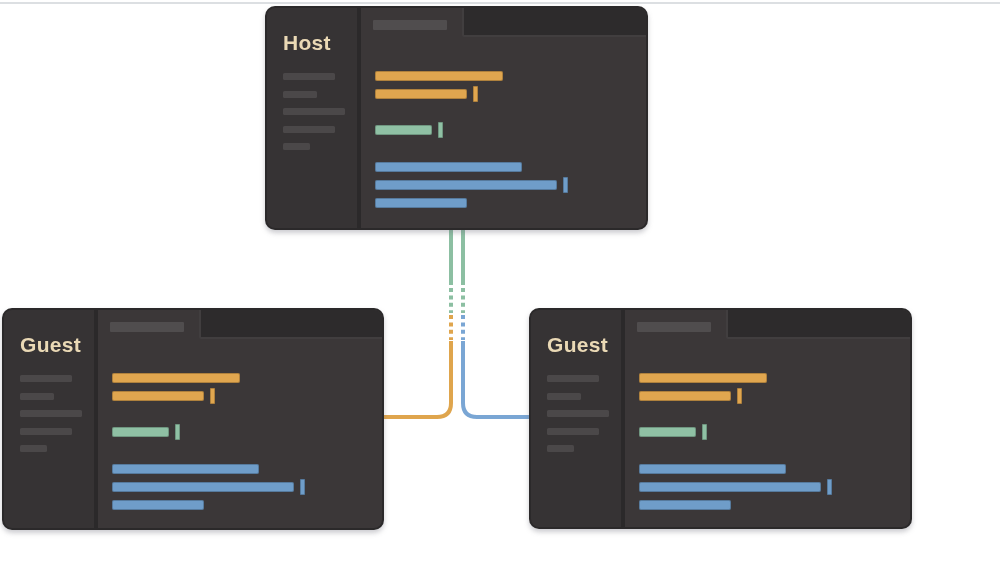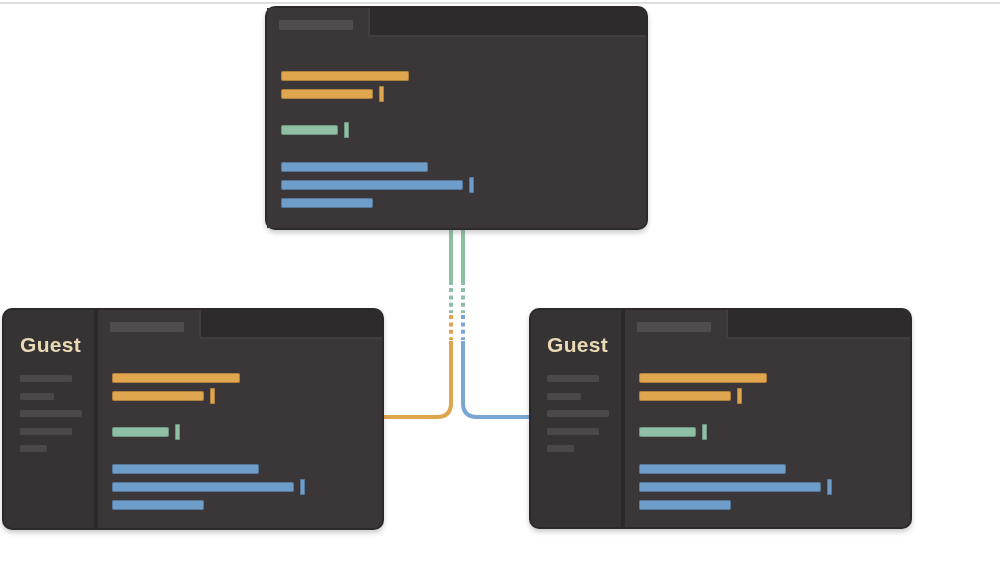--- a/index.html
+++ b/index.html
@@ -109,20 +109,30 @@
   </g>
   <g>
     <path d="M463 229 L463 285" stroke="#8cbfa2"></path>
     <path class="dash" d="M463 288 L463 313" stroke="#8cbfa2"></path>
     <path class="dash" d="M463 315 L463 340" stroke="#7aa6d4"></path>
     <path d="M463 341 L463 403 Q463 417 477 417 L530 417" stroke="#7aa6d4"></path>
   </g>
 </svg>
 
 <section class="window host">
+  <div class="sidebar">
+    <div class="win-label">Host</div>
+    <div class="side-bars">
+        <div class="sbar" style="width: 52px;"></div>
+        <div class="sbar" style="width: 34px;"></div>
+        <div class="sbar" style="width: 62px;"></div>
+        <div class="sbar" style="width: 52px;"></div>
+        <div class="sbar" style="width: 27px;"></div>
+      </div>
+  </div>
   <div class="main">
     <div class="tabstrip">
       <div class="tab-pill" style="width: 74px;"></div>
       <div class="tab-box"></div>
     </div>
     <div class="lines">
         <div class="line-row" style="top: 63px;">
           <div class="line-bar" style="width: 128px; background: rgb(224, 166, 79);"></div>
         </div>
         <div class="line-row" style="top: 81px;">

